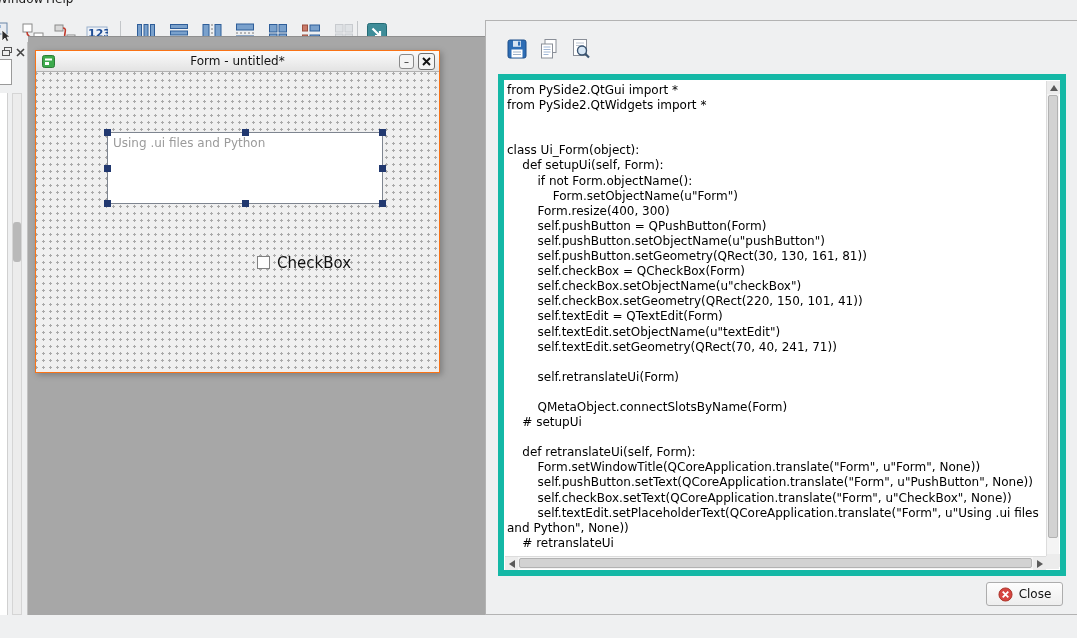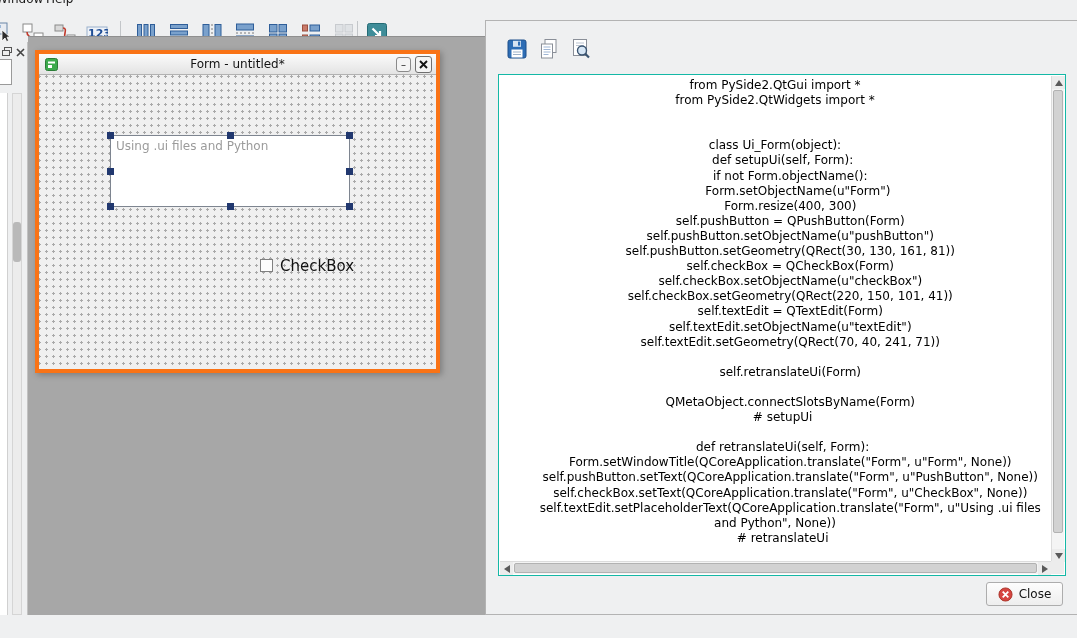--- a/index.html
+++ b/index.html
@@ -17,53 +17,53 @@
   .sep { position:absolute; top:14px; width:1px; height:22px; background:#c3c6c9; }
 
   
   .dockbtn { width:12px; height:12px; display:flex; align-items:center; justify-content:center; }
 
   
   #mdi { left:28px; top:36px; width:457px; height:579px; background:#a7a7a7; border-top:1px solid #8f8f8f; }
 
   
   #formwin { left:35px; top:50px; width:405px; height:323px;
-    border:4px solid #f97316; background:#f0f0f0; box-shadow:2px 2px 6px rgba(0,0,0,.25); }
+    border:1px solid #f97316; background:#f0f0f0; box-shadow:2px 2px 6px rgba(0,0,0,.25); }
   #formwin .titlebar { position:absolute; left:0; top:0; right:0; height:21px;
     background:linear-gradient(#fbfbfb,#e3e3e3); border-bottom:1px solid #b2b2b2; }
   #formwin .title { position:absolute; left:0; right:0; top:0; height:21px;
     text-align:center; line-height:21px; font-size:12px; color:#141414; }
   .winbtn { position:absolute; background:#f4f4f4; border:1px solid #8a8a8a; border-radius:3px;
     display:flex; align-items:center; justify-content:center; }
   #formwin .canvas { position:absolute; left:0; top:21px; right:0; bottom:0; background:#f0f0f0;
     background-image:radial-gradient(circle, #a9a9a9 1px, transparent 1.2px);
     background-size:7px 7px; background-position:4px 5px; }
 
   
-  #w-textedit { position:absolute; left:71px; top:60px; width:240px; height:72px;
+  #w-textedit { position:absolute; left:71px; top:60px; width:276px; height:72px;
     background:#fff; border:1px solid #7e8590; }
   #w-textedit .ph { position:absolute; left:5px; top:3px; color:#9b9b9b; font-size:12px; }
   .hdl { position:absolute; width:7px; height:7px; background:#21386f; }
   .h-tl{left:-4px;top:-4px} .h-tm{left:calc(50% - 3.5px);top:-4px} .h-tr{right:-4px;top:-4px}
   .h-ml{left:-4px;top:calc(50% - 3.5px)} .h-mr{right:-4px;top:calc(50% - 3.5px)}
   .h-bl{left:-4px;bottom:-4px} .h-bm{left:calc(50% - 3.5px);bottom:-4px} .h-br{right:-4px;bottom:-4px}
   #w-push { position:absolute; left:32px; top:155px; width:159px; height:73px;
     border:1px solid #a9a9a9; border-radius:3px; background:linear-gradient(#ffffff,#f1f1f1);
     display:flex; align-items:center; justify-content:center; font-size:12px; color:#111; }
   #w-check { position:absolute; left:221px; top:182px; height:17px; display:flex; align-items:center; }
   #w-check .box { width:13px; height:13px; background:#fdfdfd; border:1px solid #808080; }
   #w-check .lbl { margin-left:7px; font-size:15px; color:#111; }
 
   
   #dialog { left:485px; top:20px; width:592px; height:595px; background:#eff0f1;
     border:1px solid #b3b3b3; border-right:none; }
   .dlg-icon { position:absolute; top:16px; width:24px; height:24px;
     display:flex; align-items:center; justify-content:center; }
   #codebox { position:absolute; left:12px; top:53px; width:568px; height:502px;
-    background:#fff; border:1px solid #14b8a6;text-align:center; }
+    background:#fff; border:6px solid #14b8a6; }
   #codebox pre { position:absolute; left:3px; top:3px; right:17px; bottom:16px;
     font-family:"DejaVu Sans","Liberation Sans",sans-serif; font-size:12px; line-height:15.1px;
     white-space:pre-wrap; overflow:hidden; color:#000; }
   .sbv { position:absolute; top:1px; right:1px; width:13px; height:486px;
     background:#f4f4f4; border-left:1px solid #dcdcdc; }
   .sbh { position:absolute; left:1px; right:14px; bottom:1px; height:13px;
     background:#f4f4f4; border-top:1px solid #dcdcdc; }
   .sbbtn { position:absolute; width:13px; height:13px; background:#ececec;
     display:flex; align-items:center; justify-content:center; }
   .sbthumb { position:absolute; background:#d2d2d2; border:1px solid #b2b2b2; border-radius:2px; }

